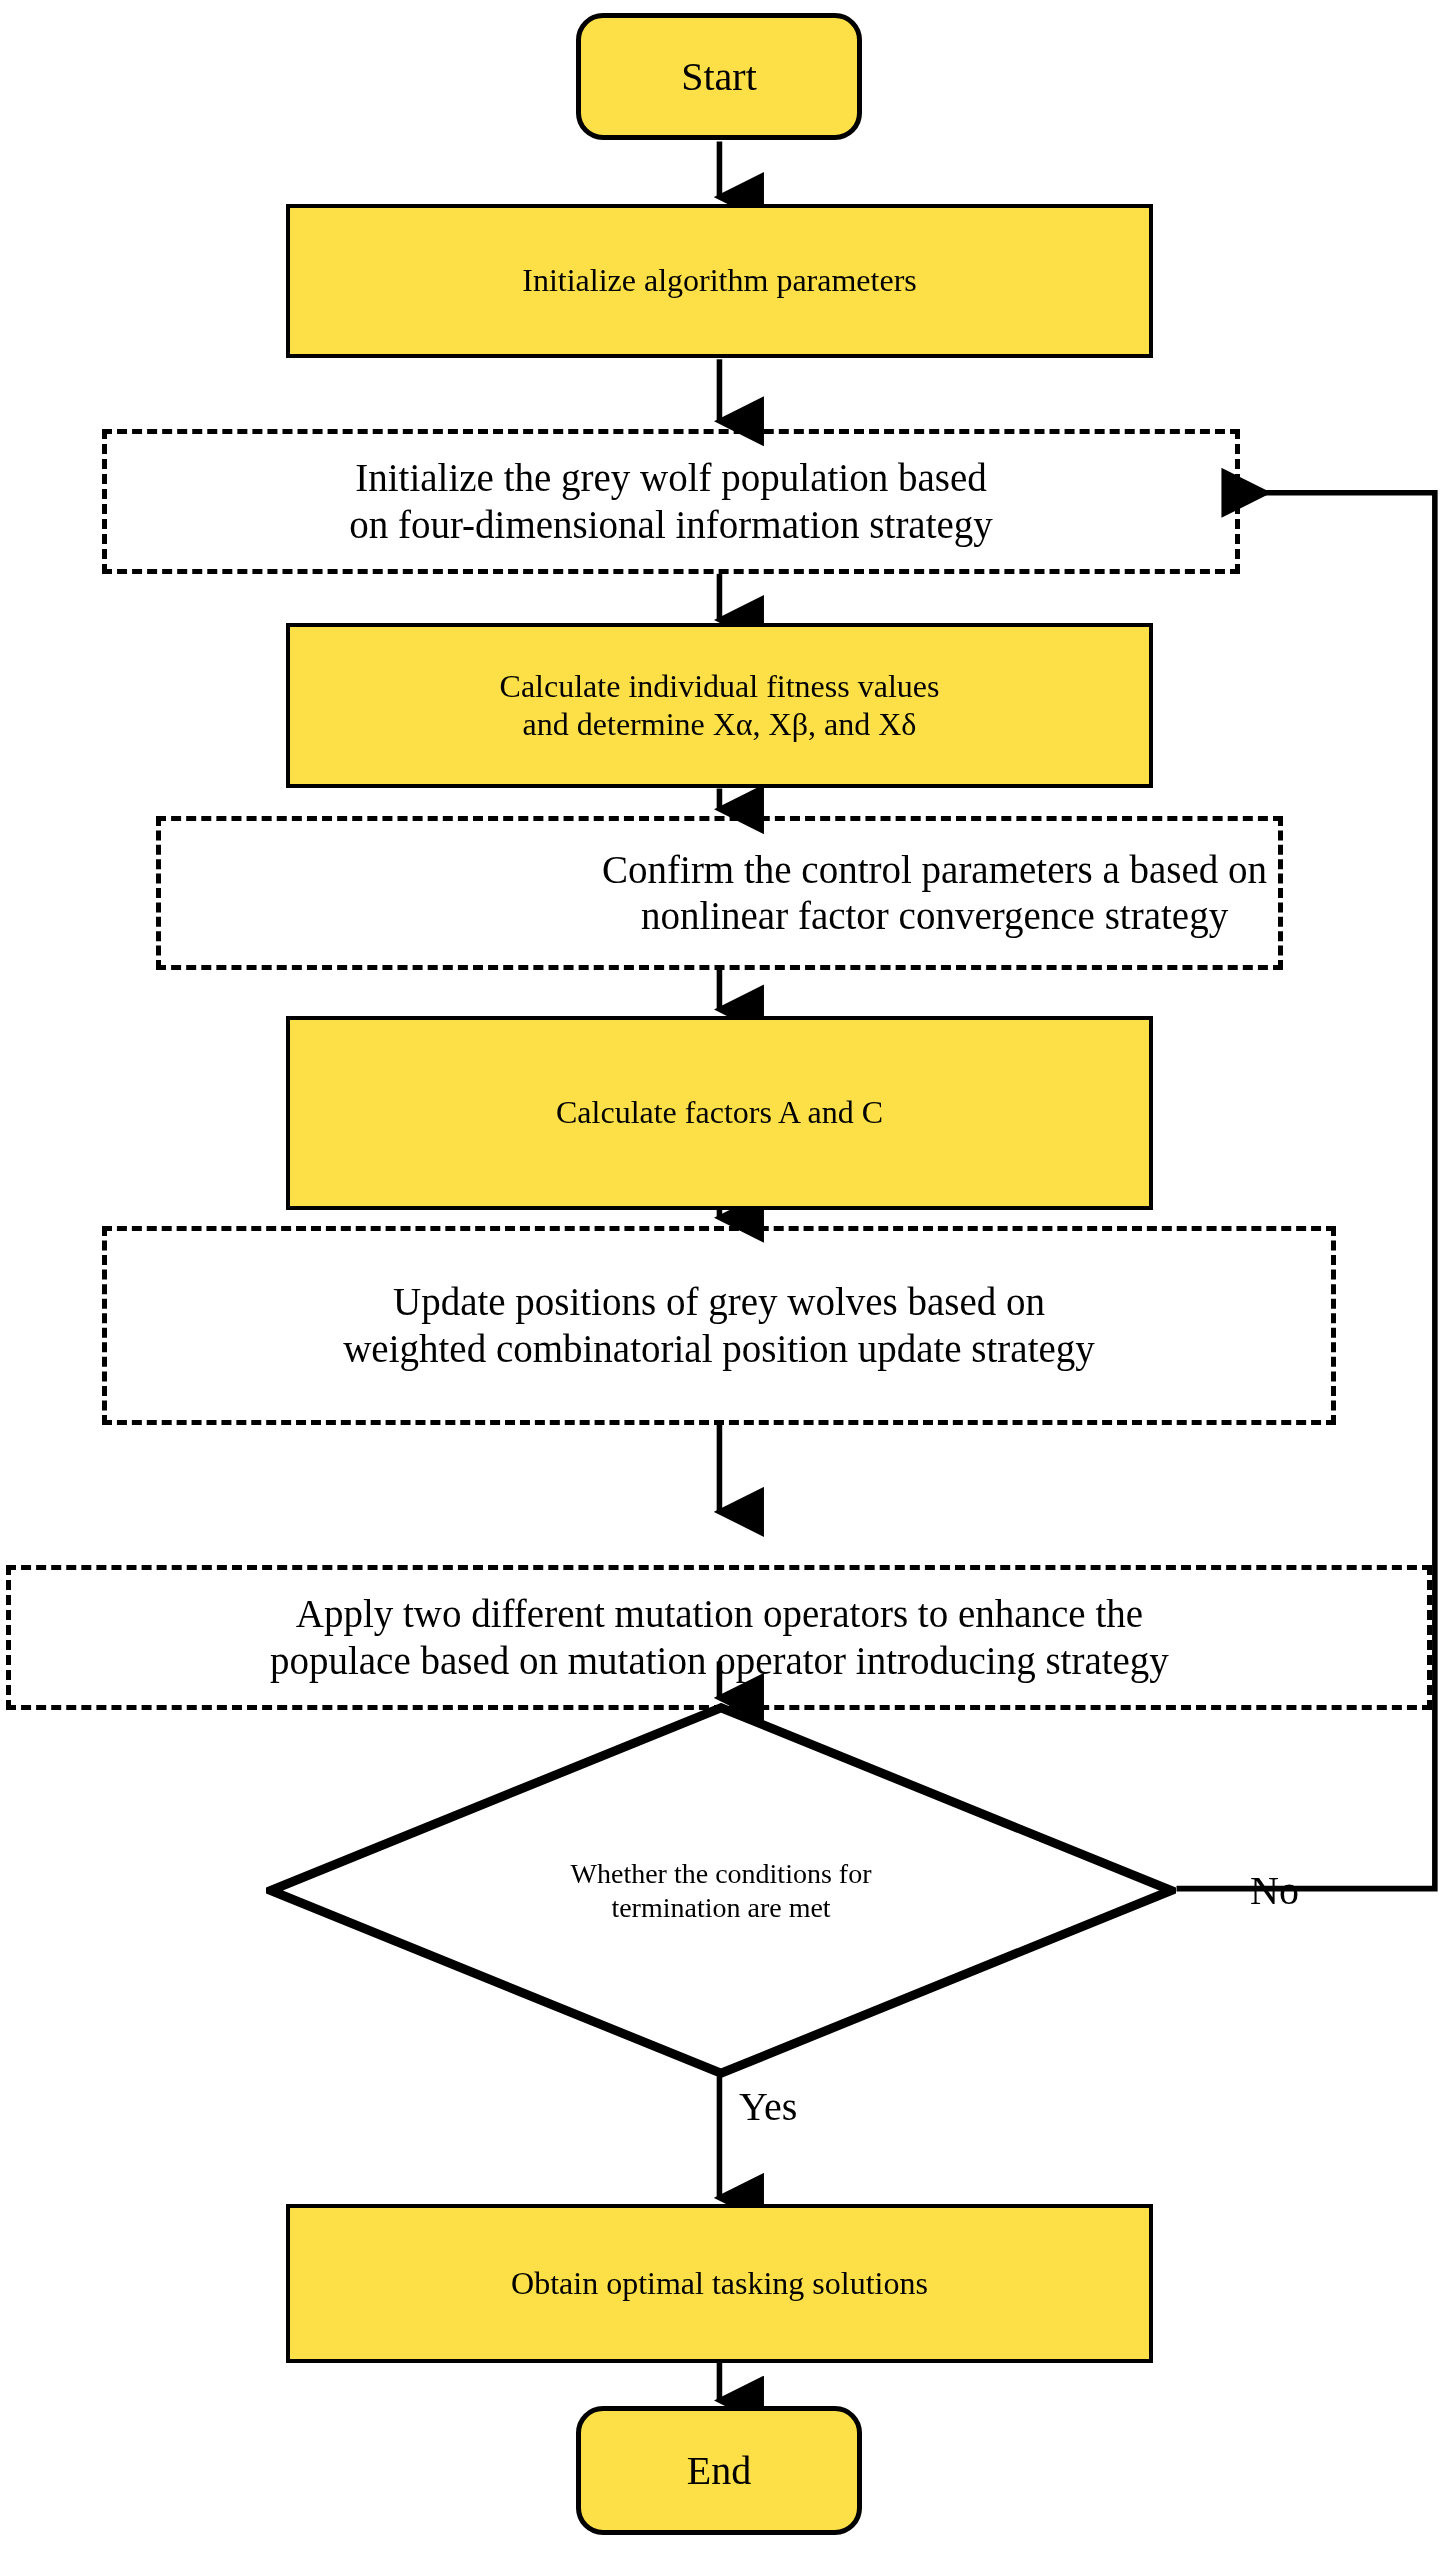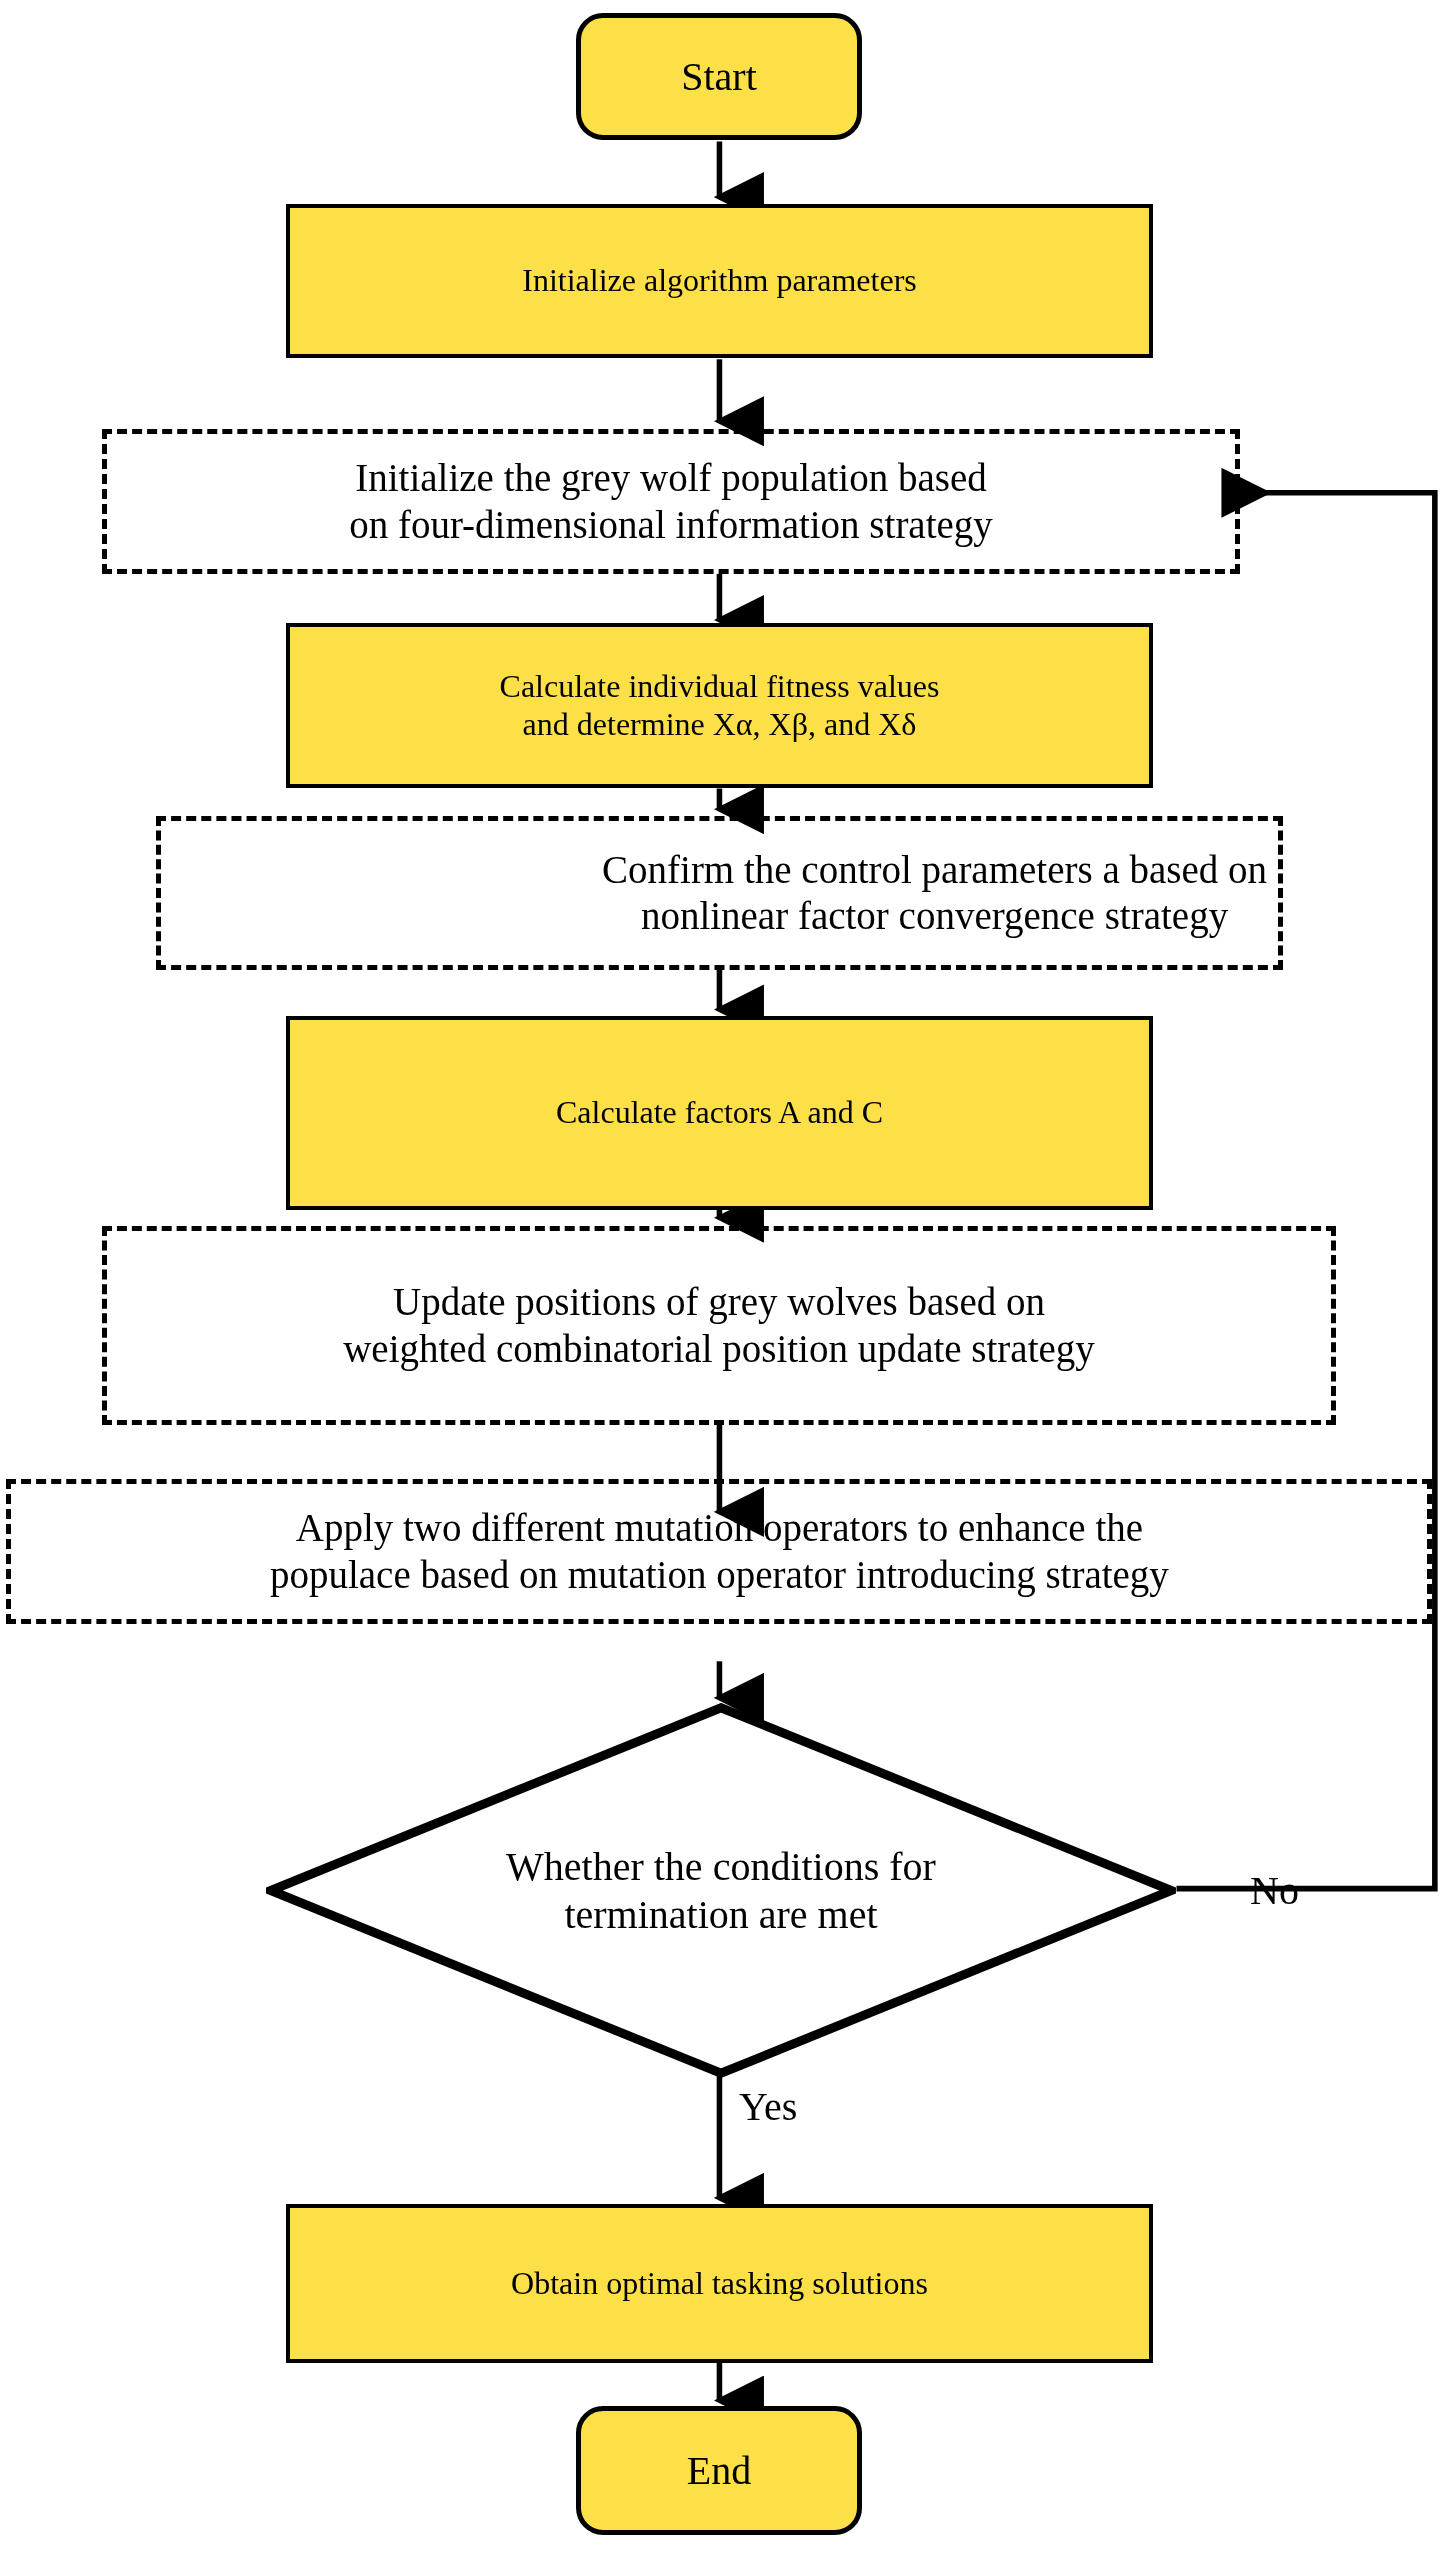--- a/index.html
+++ b/index.html
@@ -53,21 +53,21 @@
     font-size: 32px;
   }
   .strategy {
     border: 5.6px dashed #000000;
     font-size: 39px;
     background: transparent;
   }
   .decision {
     background: transparent;
     border: none;
-    font-size: 40px;
+    font-size: 28px;
   }
   .decision .diamondshape {
     position: absolute;
     left: 0;
     top: 0;
     width: 100%;
     height: 100%;
   }
   .decision .txt {
     position: relative;
@@ -147,21 +147,21 @@
 
   <div class="node process" style="left:286px; top:1016px; width:867px; height:194px;">
     <span class="txt">Calculate factors A and C</span>
   </div>
 
   <div class="node strategy" style="left:102px; top:1226px; width:1234px; height:199px;">
     <span class="txt">Update positions of grey wolves  based on
 weighted combinatorial position update strategy</span>
   </div>
 
-  <div class="node strategy" style="left:6.4px; top:1479px; width:1426px; height:145px;">
+  <div class="node strategy" style="left:6.4px; top:1565px; width:1426px; height:145px;">
     <span class="txt">Apply two different mutation operators to enhance the
 populace based on mutation operator introducing strategy</span>
   </div>
 
   <div class="node decision" style="left:266px; top:1703px; width:910px; height:375px;">
     <svg class="diamondshape" viewBox="0 0 1145 472" preserveAspectRatio="none">
       <polygon points="572.5,6 1139,236 572.5,466 6,236" fill="#ffffff" stroke="#000000" stroke-width="9" vector-effect="non-scaling-stroke"></polygon>
     </svg>
     <span class="txt">Whether the conditions for
 termination are met</span>

